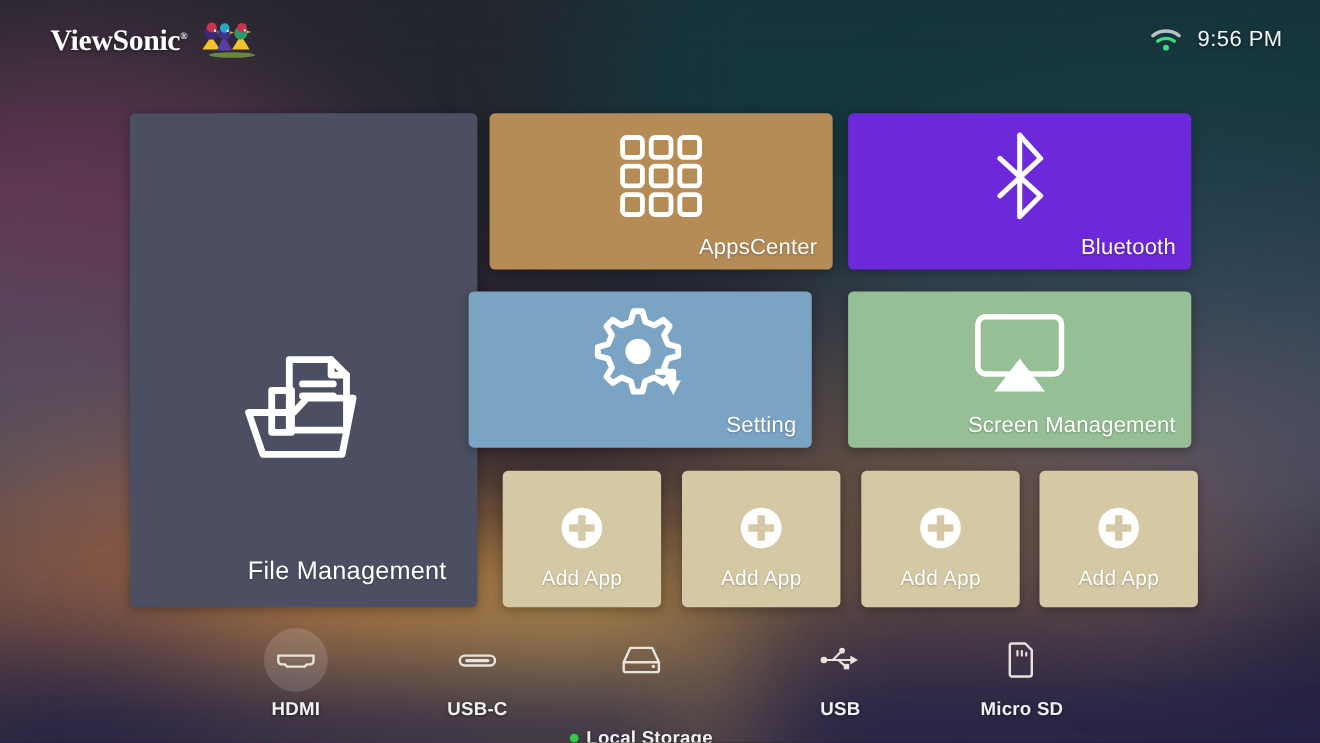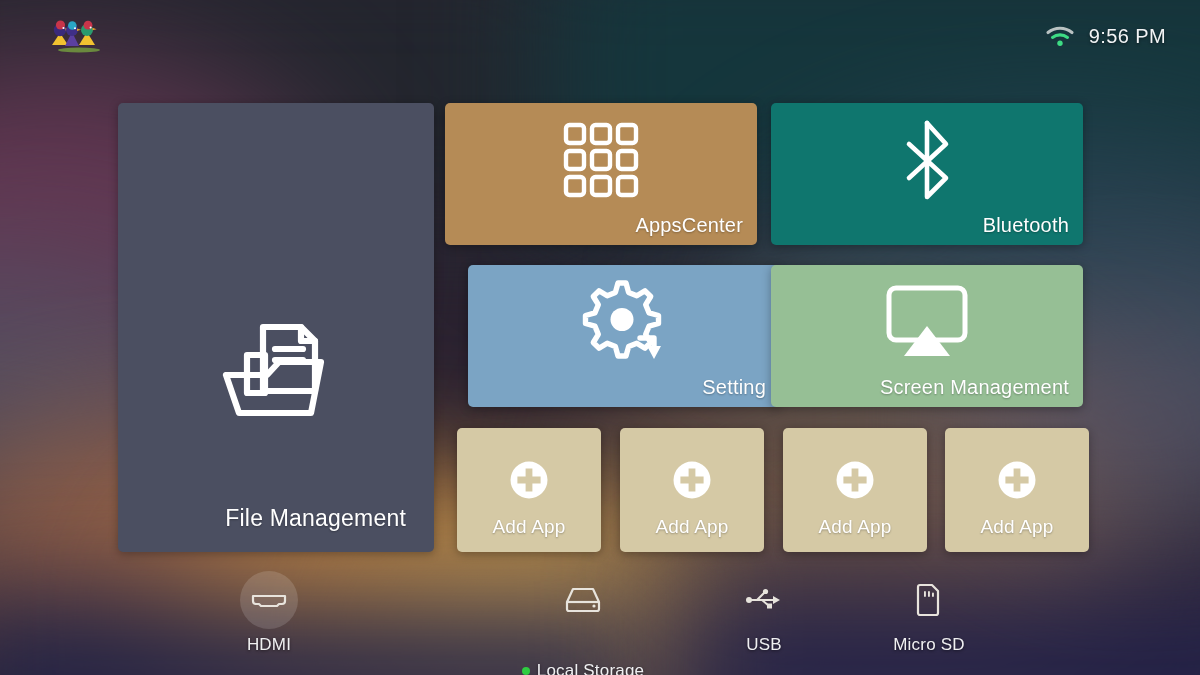--- a/index.html
+++ b/index.html
@@ -46,41 +46,41 @@
 
   
   #tile-file { left:118px; top:103px; width:316px; height:449px; }
   #tile-file .tile-icon { left:0; right:0; top:212px; }
   #tile-file .tile-label { right:28px; bottom:20px; font-size:23px; }
 
   
   .tile-med { width:312px; height:142px; }
   #tile-apps   { left:445px; top:103px; }
   #tile-bt     { left:771px; top:103px; }
-  #tile-set    { left:468px; top:265px; }
+  #tile-set    { left:426px; top:265px; }
   #tile-mirror { left:771px; top:265px; }
   .tile-med .tile-icon { left:0; right:0; top:18px; height:78px; }
 
   
   .tile-add { width:144px; height:124px; top:428px; }
   #tile-add-1 { left:457px; }
   #tile-add-2 { left:620px; }
   #tile-add-3 { left:783px; }
   #tile-add-4 { left:945px; }
   .tile-add .tile-icon { left:0; right:0; top:30px; height:44px; }
   .tile-add .tile-label { left:0; right:0; bottom:14px; text-align:center; font-size:19px; }
 
   
   #sources {
     position:absolute; left:0; bottom:8px; width:1200px; height:96px; z-index:5;
     display:flex; align-items:flex-start;
   }
   .source {
     position:absolute; width:140px; display:flex; flex-direction:column;
-    align-items:center; gap:6px;
+    align-items:center; gap:6px;font-weight:bold;
   }
   .source-icon-wrap {
     width:58px; height:58px; border-radius:50%;
     display:flex; align-items:center; justify-content:center;
   }
   .source-icon-wrap.selected { background:rgba(255,255,255,.14); }
   .source-text { display:flex; align-items:center; gap:7px; }
   .source-label {
     color:#f0f0f2; font-size:17px; letter-spacing:.2px;
     text-shadow:0 1px 3px rgba(0,0,0,.55); white-space:nowrap;
@@ -108,20 +108,23 @@
   <div class="blob" style="left:32%;top:80%;width:30%;height:28%;background:#f5c25c;opacity:.75;"></div>
   <div class="blob" style="left:60%;top:70%;width:34%;height:34%;background:#7a5a48;opacity:.6;"></div>
   <div class="flat" style="left:-5%;top:88%;width:60%;height:25%;background:#1d2148;opacity:.92;"></div>
   <div class="flat" style="left:55%;top:86%;width:55%;height:28%;background:#23224a;opacity:.92;"></div>
   <div class="blob" style="left:78%;top:44%;width:34%;height:36%;background:#6b5a6e;opacity:.55;"></div>
 </div>
 
 <div id="header">
 
   <div id="brand">
+    <span id="brand-text">
+      <span>ViewSonic</span><span id="brand-reg">®</span>
+    </span>
 
     <svg width="56" height="34" viewBox="0 0 56 34">
       <ellipse cx="33" cy="31" rx="21" ry="2.6" fill="#7aa83f" opacity=".75"></ellipse>
 
       <path d="M6 26 L14 14 L22 26 Z" fill="#f2c230"></path>
       <circle cx="14" cy="11" r="6.2" fill="#3a2a7a"></circle>
       <circle cx="14.5" cy="6" r="4.6" fill="#c8354a"></circle>
       <circle cx="17.5" cy="9" r="1.1" fill="#fff"></circle>
       <path d="M19.5 9 L23.5 10.5 L19.5 11.6 Z" fill="#e8a22a"></path>
 
@@ -179,21 +182,21 @@
           <rect x="56" y="30" width="18" height="18" rx="3.5"></rect>
           <rect x="4" y="56" width="18" height="18" rx="3.5"></rect>
           <rect x="30" y="56" width="18" height="18" rx="3.5"></rect>
           <rect x="56" y="56" width="18" height="18" rx="3.5"></rect>
         </g>
       </svg>
     </div>
     <div class="tile-label">AppsCenter</div>
   </div>
 
-  <div class="tile tile-med" id="tile-bt" style="background:#0f766e">
+  <div class="tile tile-med" id="tile-bt" style="background:#6d28d9">
     <div class="tile-icon">
       <svg width="58" height="82" viewBox="0 0 58 82">
         <g fill="none" stroke="#fff" stroke-width="4.6" stroke-linejoin="round" stroke-linecap="round">
           <path d="M29 4 V78 L48 59 L11 25"></path>
           <path d="M11 59 L48 25 L29 4"></path>
         </g>
       </svg>
     </div>
     <div class="tile-label">Bluetooth</div>
   </div>
@@ -270,20 +273,31 @@
     <div class="source-icon-wrap selected">
       <svg width="40" height="24" viewBox="0 0 40 24">
         <path d="M4 8 h32 v5 a3 3 0 0 1 -3 3 h-3 l-2 2 h-16 l-2 -2 h-3 a3 3 0 0 1 -3 -3 z" fill="none" stroke="#e8e4dd" stroke-width="2.2" stroke-linejoin="round"></path>
       </svg>
     </div>
     <div class="source-text">
       <span class="source-label">HDMI</span>
     </div>
   </div>
 
+  <div class="source" id="src-usbc">
+    <div class="source-icon-wrap">
+      <svg width="40" height="24" viewBox="0 0 40 24">
+        <rect x="4" y="8" width="32" height="9" rx="4.5" fill="none" stroke="#e8e4dd" stroke-width="2.2"></rect>
+        <rect x="9" y="11" width="22" height="3" rx="1.5" fill="#e8e4dd"></rect>
+      </svg>
+    </div>
+    <div class="source-text">
+      <span class="source-label">USB-C</span>
+    </div>
+  </div>
 
   <div class="source" id="src-local">
     <div class="source-icon-wrap">
       <svg width="38" height="30" viewBox="0 0 38 30">
         <path d="M3 17 L9 4 h20 l6 13 v7 a2 2 0 0 1 -2 2 H5 a2 2 0 0 1 -2 -2 z" fill="none" stroke="#e8e4dd" stroke-width="2.2" stroke-linejoin="round"></path>
         <path d="M3 17 h32" stroke="#e8e4dd" stroke-width="2.2"></path>
         <circle cx="30" cy="21" r="1.6" fill="#e8e4dd"></circle>
       </svg>
     </div>
     <div class="source-text">

